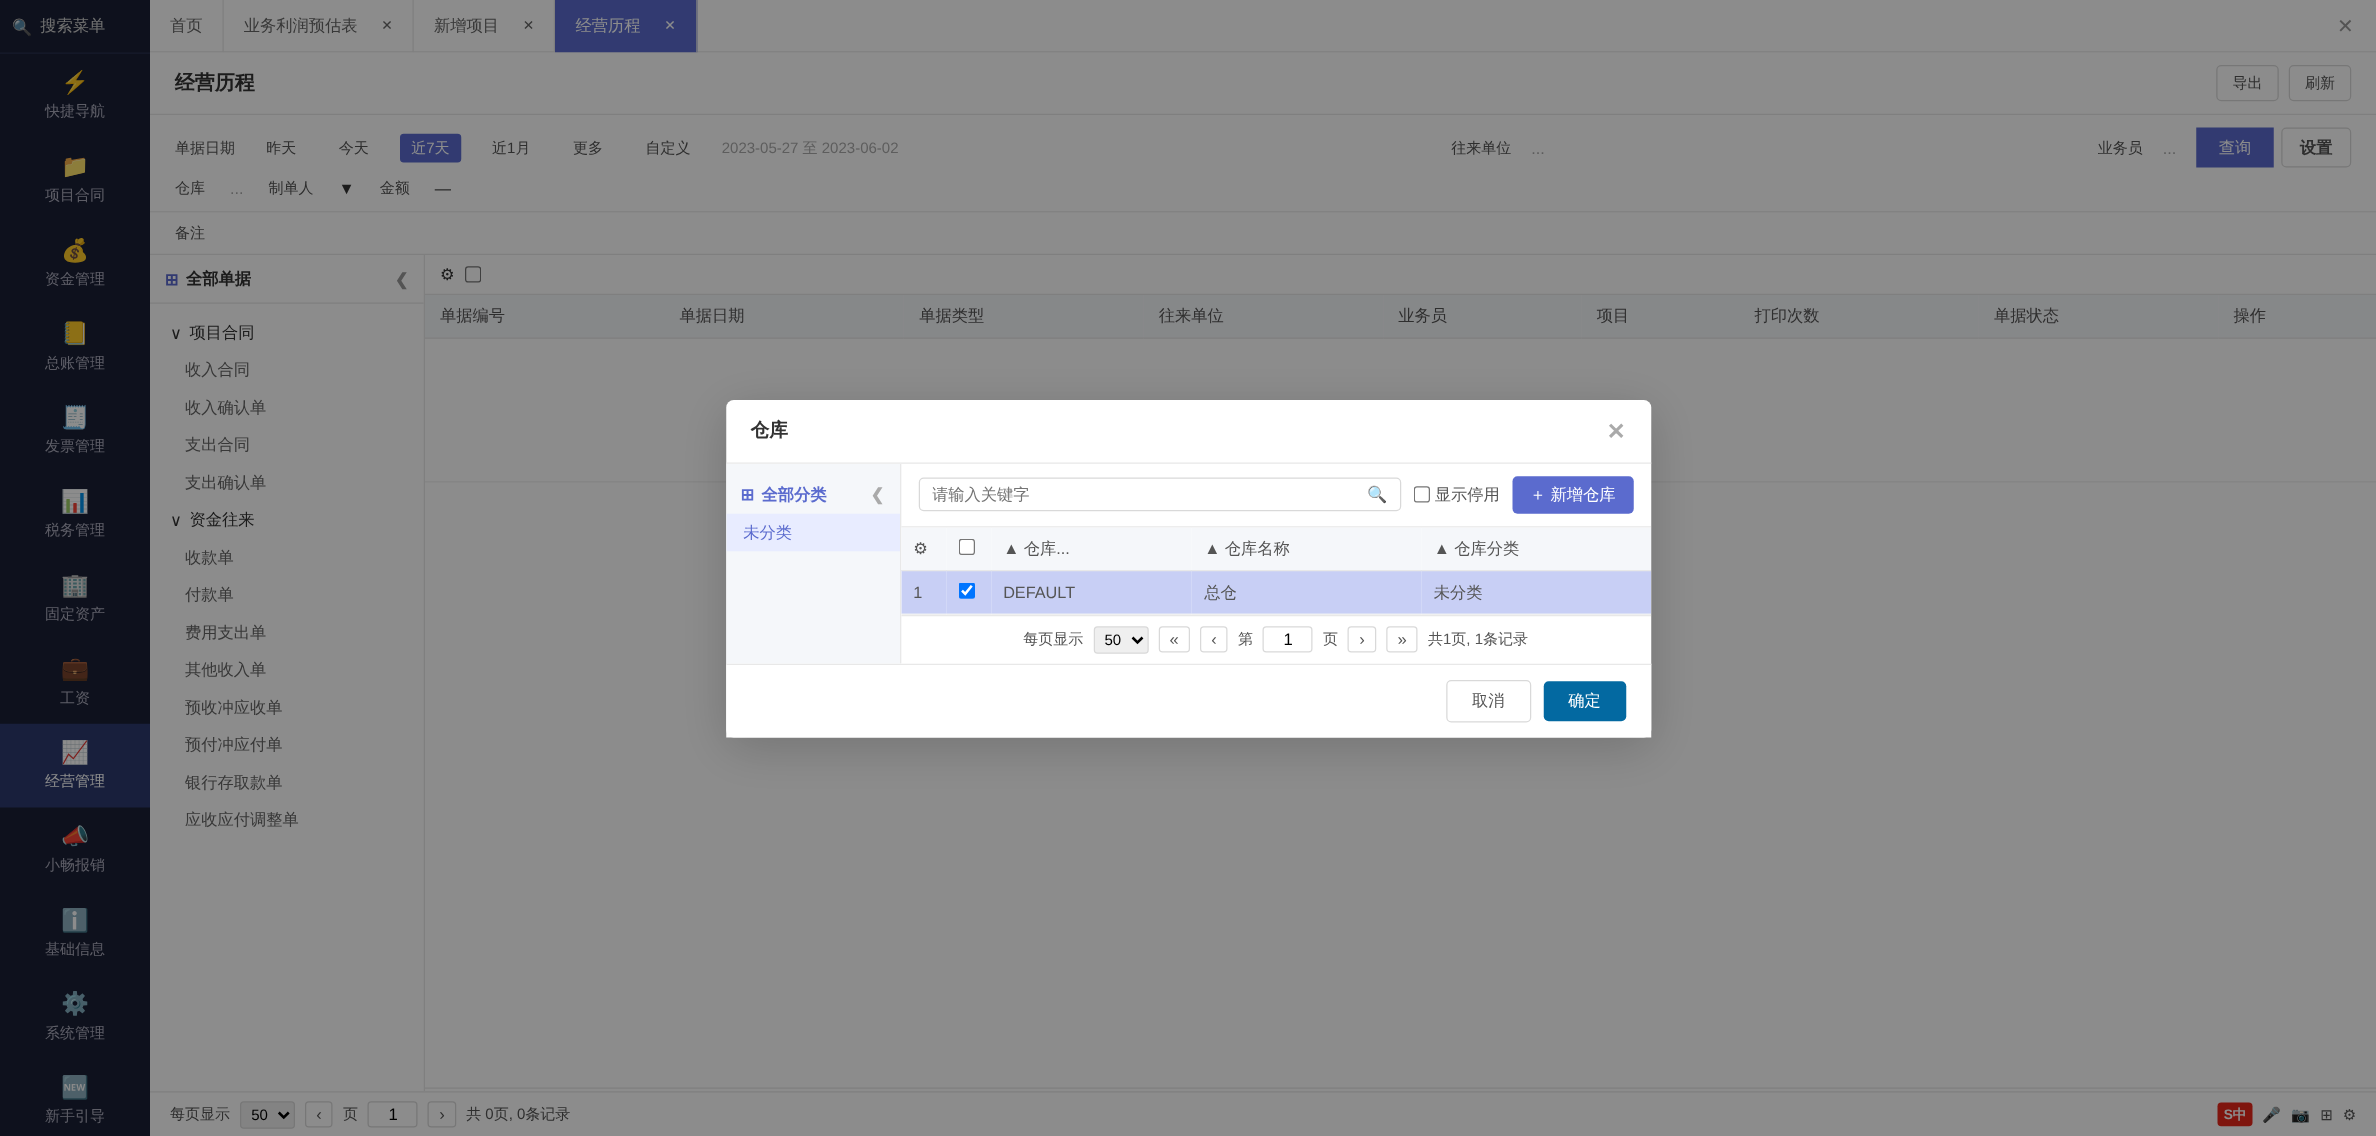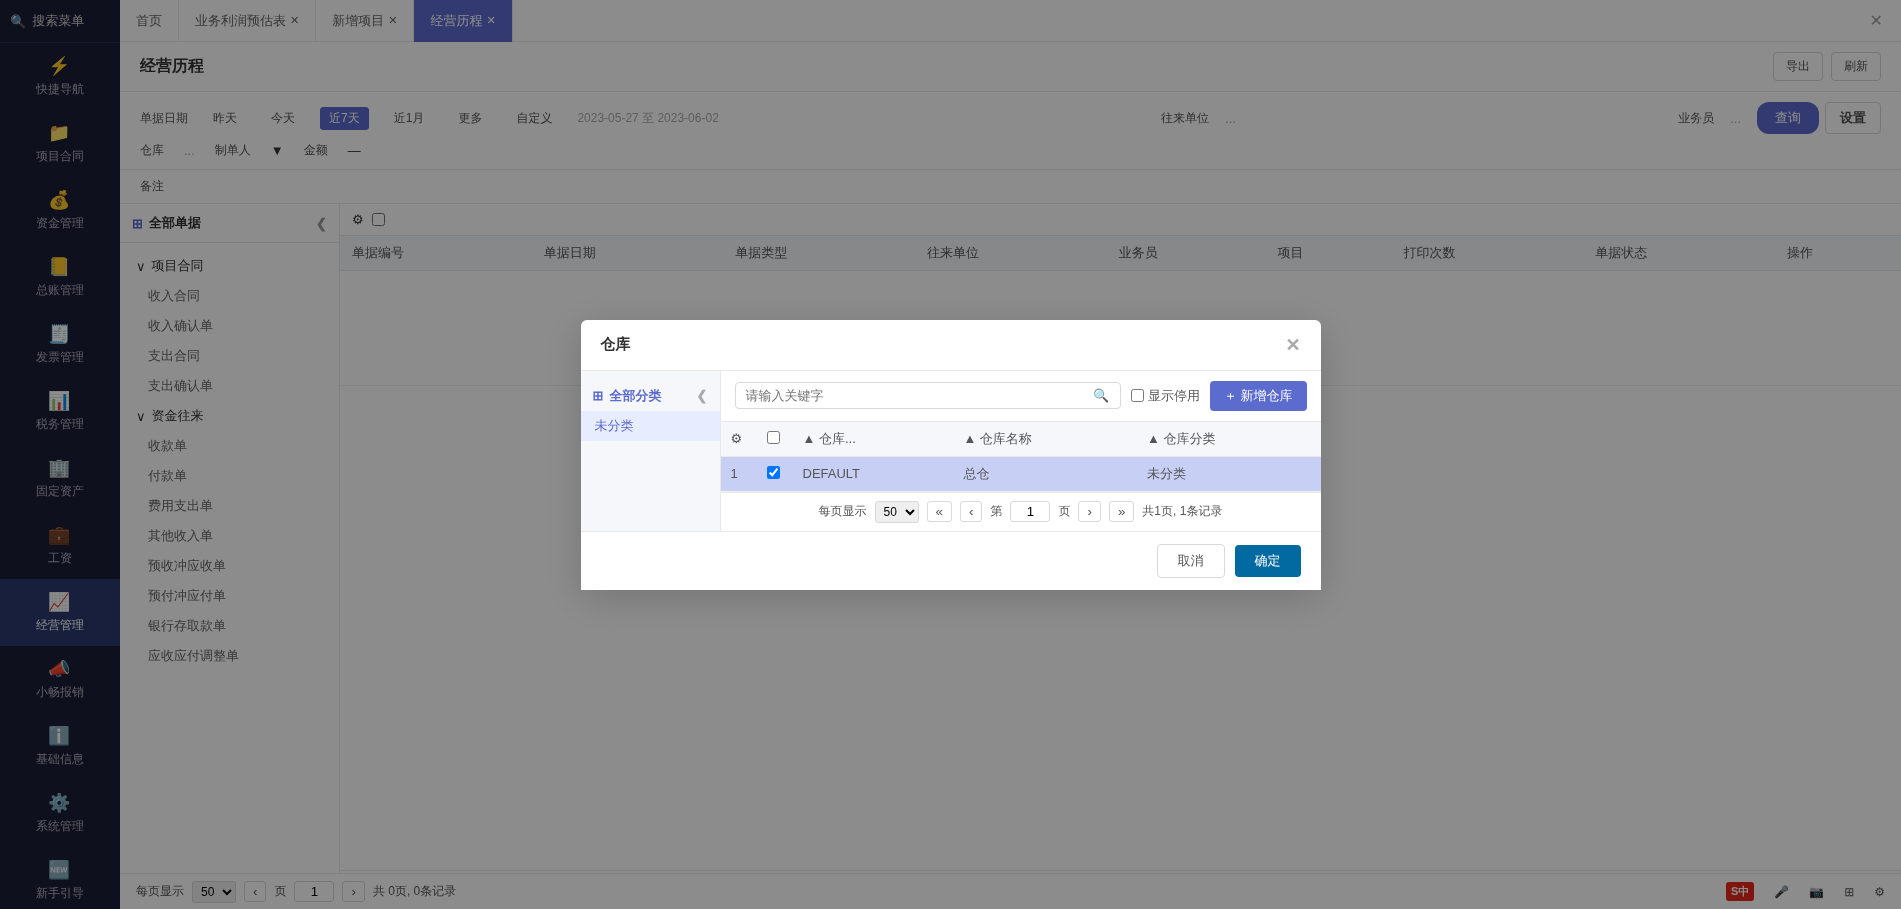--- a/index.html
+++ b/index.html
@@ -25,21 +25,21 @@
     .main {
       margin-left: 120px; display: flex; flex-direction: column; height: 100%;
     }
 
     
     .tab-bar {
       background: #fff; border-bottom: 1px solid #e8e8e8;
       display: flex; align-items: center; padding: 0 0 0 0; height: 42px;
     }
     .tab {
-      padding: 0 16px; height: 42px; display: flex; align-items: center; gap: 4px;
+      padding: 0 16px; height: 42px; display: flex; align-items: center; gap: 19px;
       cursor: pointer; font-size: 13px; color: #666; border-right: 1px solid #e8e8e8;
       white-space: nowrap;
     }
     .tab.active { background: #5b6bce; color: #fff; }
     .tab .close-btn { font-size: 11px; color: inherit; cursor: pointer; }
     .tab-home { padding: 0 16px; height: 42px; display: flex; align-items: center; color: #666; cursor: pointer; border-right: 1px solid #e8e8e8; }
     .tab-bar-right { margin-left: auto; display: flex; align-items: center; padding-right: 10px; }
     .close-window-btn { font-size: 16px; color: #999; cursor: pointer; padding: 0 8px; }
 
     
@@ -65,21 +65,21 @@
       border: 1px solid transparent; background: transparent; color: #555;
     }
     .date-btn.active { background: #5b6bce; color: #fff; border-color: #5b6bce; }
     .filter-dots { color: #aaa; cursor: pointer; }
     .filter-input-placeholder { color: #aaa; font-size: 12px; }
 
     
     .filter-row2 { display: flex; align-items: center; gap: 20px; }
     .btn-query {
       padding: 6px 18px; background: #5b6bce; color: #fff; border: none;
-      border-radius: 12px; cursor: pointer; font-size: 13px;
+      border-radius: 0; cursor: pointer; font-size: 13px;
     }
     .btn-settings {
       padding: 6px 14px; background: #fff; color: #555; border: 1px solid #d9d9d9;
       border-radius: 4px; cursor: pointer; font-size: 13px; font-weight: bold;
     }
 
     
     .content-area {
       display: flex; flex: 1; overflow: hidden; background: #f0f2f5;
     }
@@ -229,21 +229,21 @@
       text-align: center; padding: 40px; color: #aaa; font-size: 13px;
     }
 
     
     .taskbar {
       position: fixed; bottom: 0; left: 120px; right: 0; height: 36px;
       background: #fff; border-top: 1px solid #e8e8e8;
       display: flex; align-items: center; justify-content: space-between;
       padding: 0 16px; font-size: 12px; color: #555; z-index: 50;
     }
-    .taskbar-right { display: flex; align-items: center; gap: 20px; }
+    .taskbar-right { display: flex; align-items: center; gap: 8px; }
     .taskbar-logo {
       background: #e8271a; color: #fff; font-size: 11px; font-weight: bold;
       padding: 2px 5px; border-radius: 3px;
     }
   </style>
 </head>
 <body>
 
 <div class="sidebar">
   <div class="sidebar-search">

